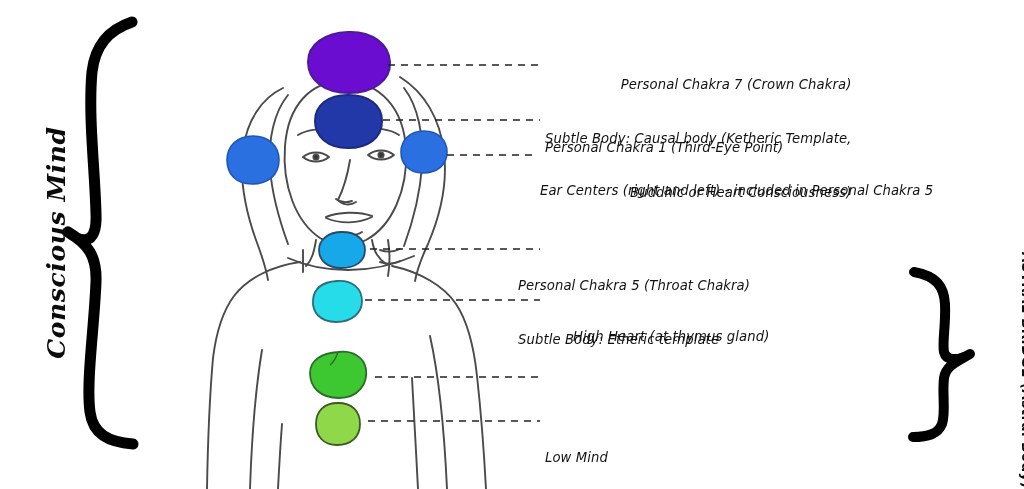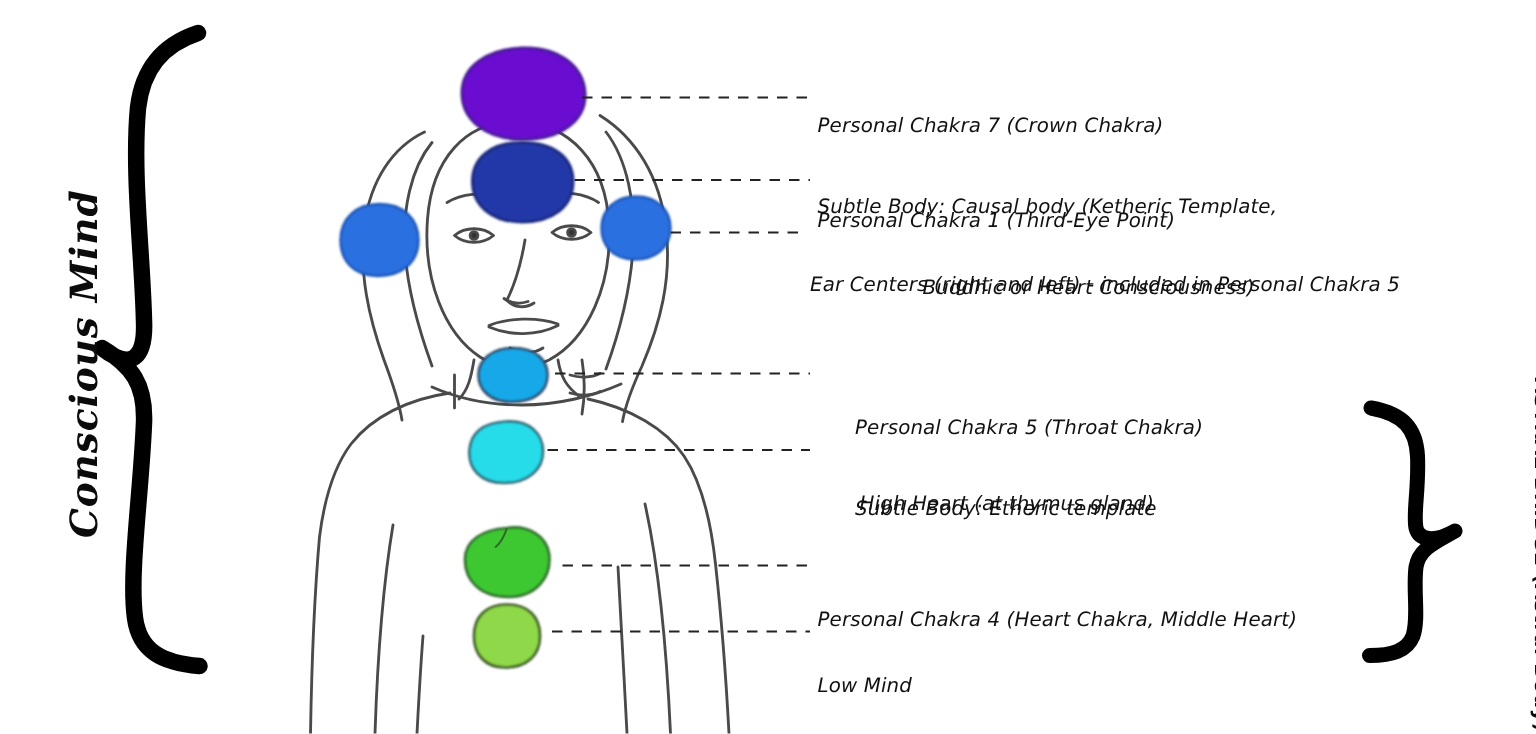--- a/index.html
+++ b/index.html
@@ -199,46 +199,43 @@
         <line x1="388" x2="540" y1="65" y2="65"></line>
         <line x1="383" x2="540" y1="120" y2="120"></line>
         <line x1="447" x2="535" y1="155" y2="155"></line>
         <line x1="370" x2="540" y1="249" y2="249"></line>
         <line x1="365" x2="540" y1="300" y2="300"></line>
         <line x1="375" x2="540" y1="377" y2="377"></line>
         <line x1="368" x2="540" y1="421" y2="421"></line>
       </g>
   </svg>
 
-  <div class="label" id="label-crown" style="left:545px; top:40px;">
+  <div class="label" id="label-crown" style="left:545px; top:40px;text-align:right;">
     <span class="lbl-indent">Personal Chakra 7 (Crown Chakra)</span>
     <span class="lbl-indent">Subtle Body: Causal body (Ketheric Template,</span>
     <span class="lbl-indent" style="padding-left:70px;">Buddhic or Heart Consciousness)</span>
   </div>
 
   <div class="label" id="label-third-eye" style="left:545px; top:103px;">
     <span class="lbl-indent">Personal Chakra 1 (Third-Eye Point)</span>
   </div>
 
   <div class="label" id="label-ear-centers" style="left:540px; top:146px;">
     <span class="lbl-indent">Ear Centers (right and left) - included in Personal Chakra 5</span>
   </div>
 
-  <div class="label" id="label-throat" style="left:570px; top:241px;">
+  <div class="label" id="label-throat" style="left:518px; top:241px;">
     <span class="lbl-indent">Personal Chakra 5 (Throat Chakra)</span>
     <span class="lbl-indent">Subtle Body: Etheric template</span>
   </div>
 
   <div class="label" id="label-high-heart" style="left:573px; top:292px;">
     <span class="lbl-indent">High Heart (at thymus gland)</span>
   </div>
 
-  <div class="label" id="label-heart" style="left:545px; top:369px;">
-    <span class="lbl-indent">Personal Chakra 4 (Heart Chakra, Middle Heart)</span>
-  </div>
 
   <div class="label" id="label-low-heart" style="left:545px; top:413px;">
     <span class="lbl-indent">Low Mind</span>
   </div>
 
   <div class="vtext" id="conscious-mind">Conscious Mind</div>
   <div class="vtext" id="astral-bridge">ASTRAL BRIDGE (Astral Body)</div>
 
 </div>
 

